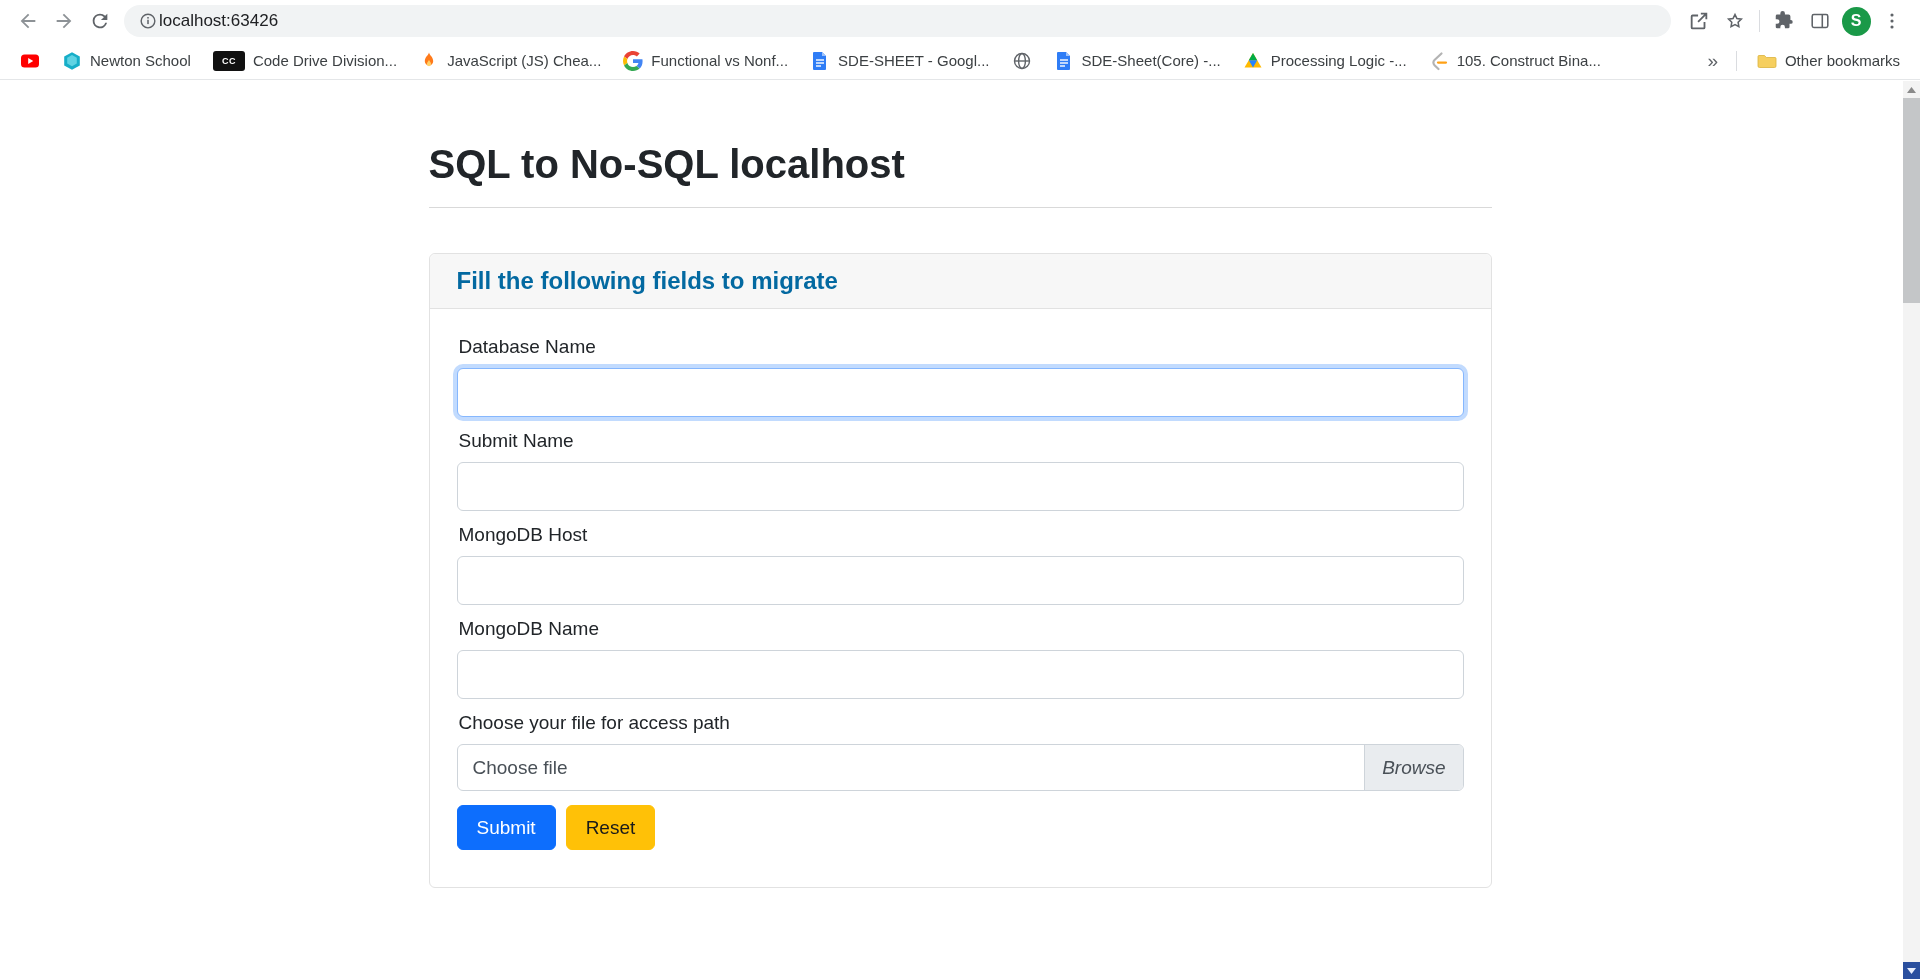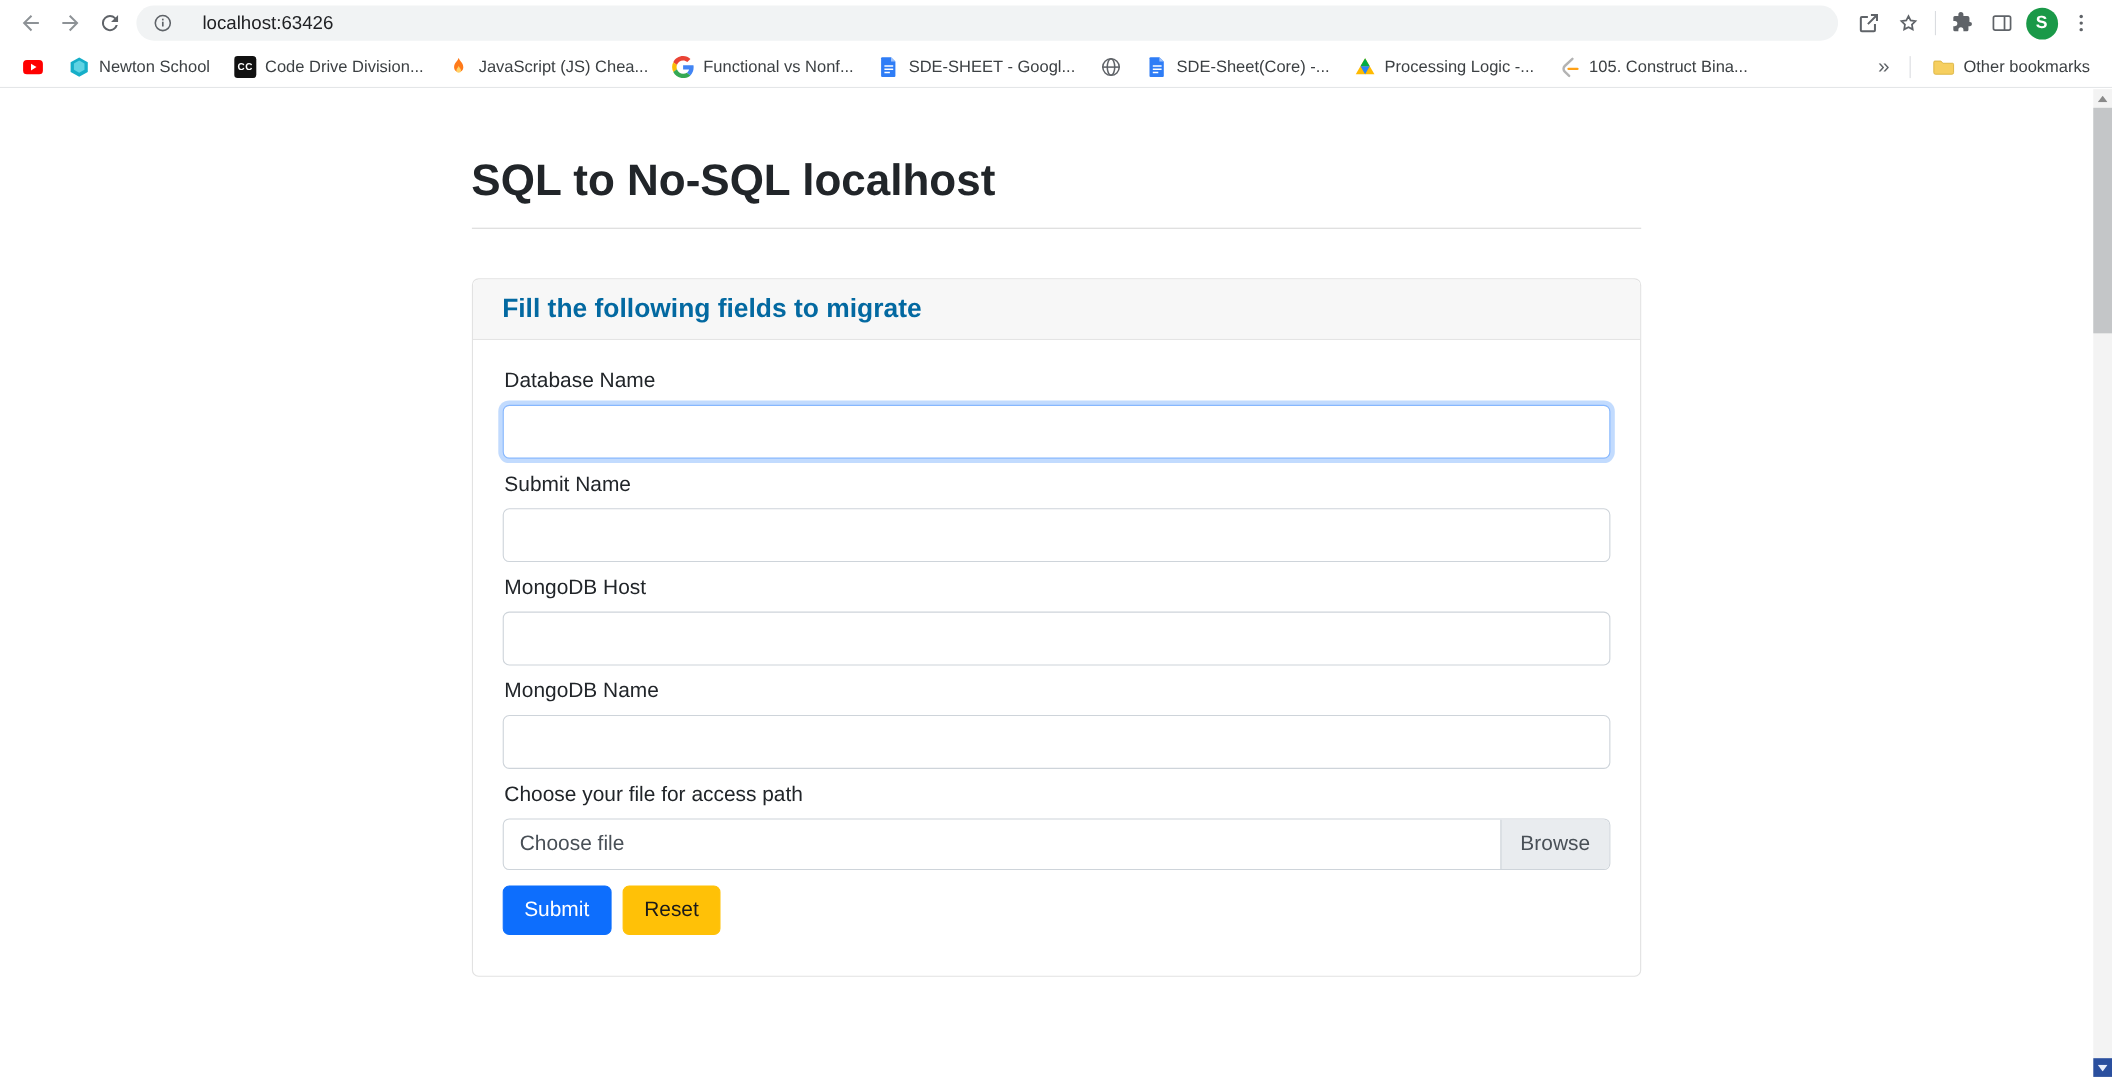--- a/index.html
+++ b/index.html
@@ -19,21 +19,21 @@
     padding: 0 10px;
   }
   .nav-btn {
     width: 36px; height: 36px; flex: 0 0 auto;
     display: flex; align-items: center; justify-content: center;
     border-radius: 50%;
   }
   .address-bar {
     flex: 1 1 auto; height: 32px; margin: 0 10px 0 6px;
     background: #f1f3f4; border-radius: 16px;
-    display: flex; align-items: center; gap: 26px;
+    display: flex; align-items: center; gap: 1px;
     padding: 0 14px;
   }
   .url { font-size: 17px; color: #202124; }
   .tb-divider { width: 1px; height: 22px; background: #dadce0; margin: 0 6px; }
   .avatar {
     width: 29px; height: 29px; border-radius: 50%;
     background: #1a9948; color: #fff;
     font-size: 16px; font-weight: 700;
     display: flex; align-items: center; justify-content: center;
   }
@@ -47,21 +47,21 @@
   .bm {
     display: flex; align-items: center; gap: 8px;
     padding: 5px 10px; border-radius: 8px;
     font-size: 15px; color: #3c4043; white-space: nowrap;
     flex: 0 0 auto;
   }
   .bm-spacer { flex: 1 1 auto; }
   .bm-overflow { font-size: 19px; color: #5f6368; padding: 0 8px; }
   .bm-divider { width: 1px; height: 20px; background: #dadce0; margin: 0 8px; }
   .cc-icon {
-    width: 20px; height: 20px; border-radius: 3px;
+    width: 32px; height: 20px; border-radius: 3px;
     background: #111; color: #fff;
     font-size: 9px; font-weight: 700; letter-spacing: .5px;
     display: flex; align-items: center; justify-content: center;
   }
   .i16 { width: 20px; height: 20px; flex: 0 0 auto; }
   .i22 { width: 22px; height: 22px; }
 
   
   .page {
     position: relative;
@@ -106,21 +106,21 @@
     border: 1px solid #ced4da; border-radius: 6px;
     overflow: hidden; background: #fff;
   }
   .file-text {
     flex: 1 1 auto; display: flex; align-items: center;
     padding: 0 15px; font-size: 19px; color: #495057;
   }
   .browse-btn {
     flex: 0 0 auto; display: flex; align-items: center;
     background: #e9ecef; border-left: 1px solid #ced4da;
-    padding: 0 17px; font-size: 19px; color: #495057;
+    padding: 0 17px; font-size: 19px; color: #495057; font-style: italic;
   }
 
   .btn-row { display: flex; gap: 10px; margin-top: 14px; }
   .btn {
     height: 45px; padding: 0 19px;
     border-radius: 6px; font-size: 19px;
     display: flex; align-items: center;
   }
   .btn-primary { background: #0d6efd; border: 1px solid #0d6efd; color: #fff; }
   .btn-warning { background: #ffc107; border: 1px solid #ffc107; color: #1a1a1a; }

